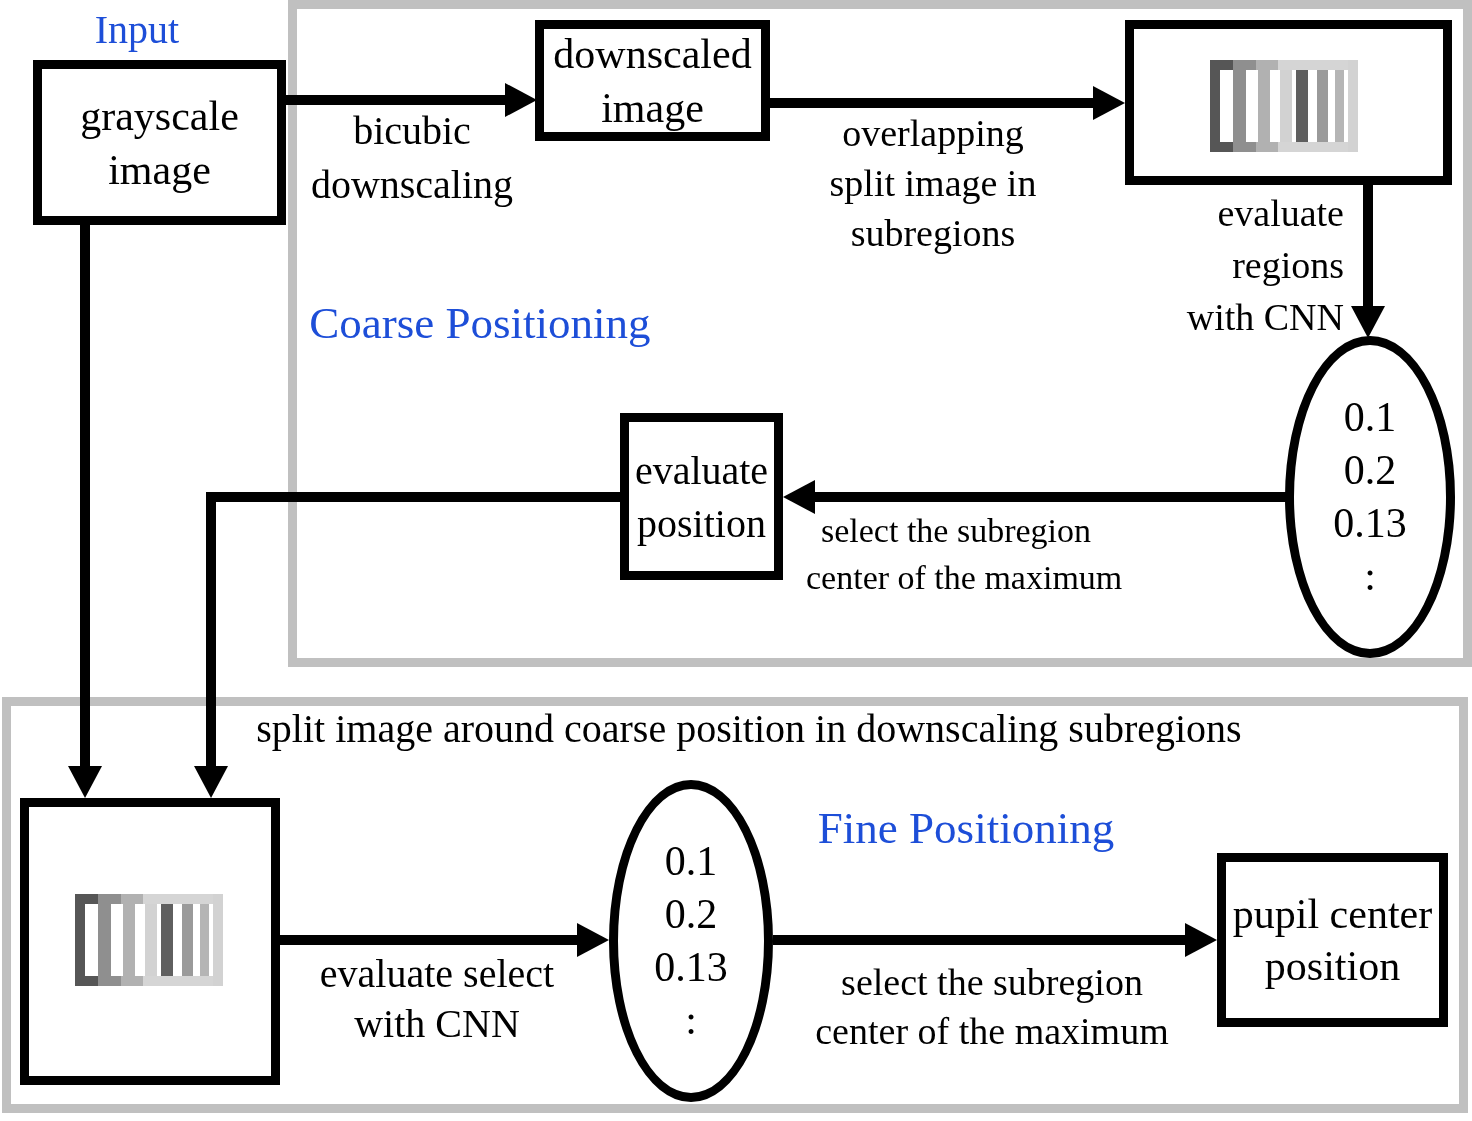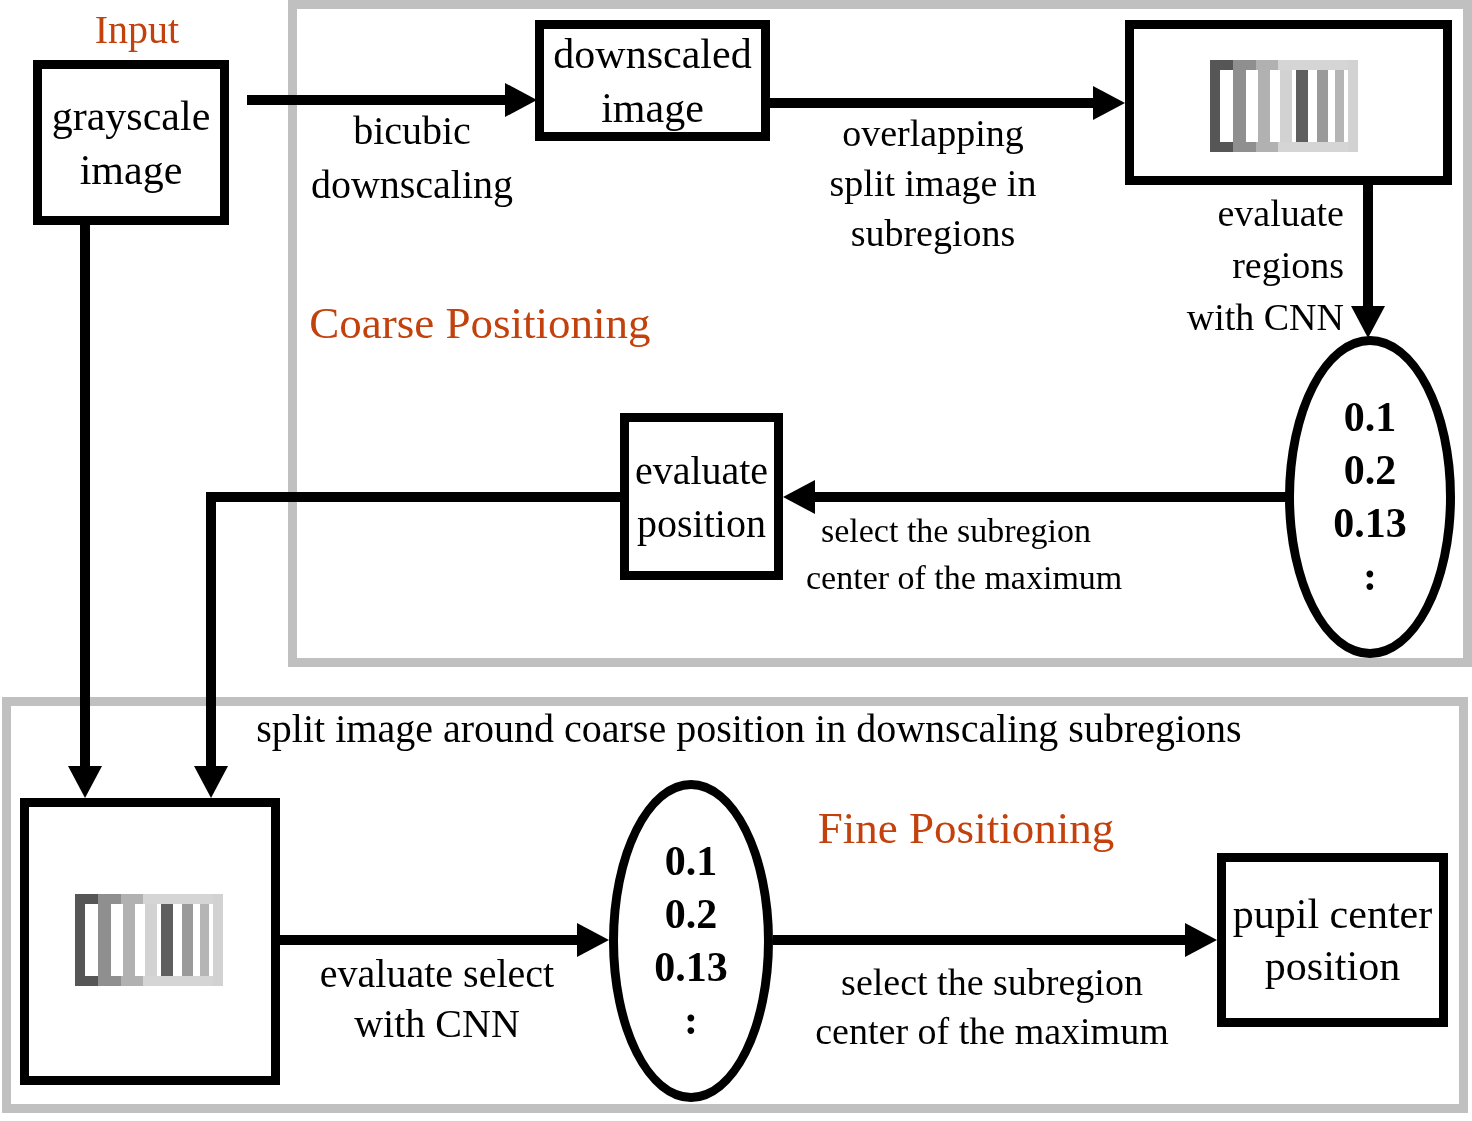--- a/index.html
+++ b/index.html
@@ -1,24 +1,24 @@
 <!DOCTYPE html>
 <html><head>
 <meta charset="utf-8">
 <style>
   html,body{margin:0;padding:0;background:#ffffff;}
   #canvas{position:relative;width:1472px;height:1121px;background:#ffffff;overflow:hidden;
           font-family:"Liberation Serif","DejaVu Serif",serif;color:#000;}
   .region{position:absolute;border:9px solid #c0c0c0;box-sizing:border-box;background:transparent;z-index:0;}
-  .gray-label{position:absolute;color:#c2410c;text-align:center;z-index:1;white-space:nowrap;}
+  .gray-label{position:absolute;color:#1d4ed8;text-align:center;z-index:1;white-space:nowrap;}
   .node{position:absolute;background:#fff;border:9px solid #000;box-sizing:border-box;z-index:3;
         display:flex;flex-direction:column;justify-content:center;align-items:center;text-align:center;}
   .node .nline{white-space:nowrap;}
   .ellipse{position:absolute;background:#fff;border:9px solid #000;border-radius:50%;box-sizing:border-box;z-index:3;
-           display:flex;flex-direction:column;justify-content:center;align-items:center;text-align:center;font-weight:bold;}
+           display:flex;flex-direction:column;justify-content:center;align-items:center;text-align:center;}
   .ellipse .sline{font-size:42px;line-height:53px;white-space:nowrap;}
   .txt{position:absolute;text-align:center;z-index:3;}
   .txt div{white-space:nowrap;}
   .line{position:absolute;background:#000;z-index:2;}
   .ah{position:absolute;width:0;height:0;z-index:2;}
   .ah-right{border-left:32px solid #000;border-top:17px solid transparent;border-bottom:17px solid transparent;}
   .ah-left{border-right:32px solid #000;border-top:17px solid transparent;border-bottom:17px solid transparent;}
   .ah-down{border-top:32px solid #000;border-left:17px solid transparent;border-right:17px solid transparent;}
   .bars{position:absolute;z-index:4;}
 </style>
@@ -52,21 +52,21 @@
 
   <div class="line" style="left:80px;top:225px;width:10px;height:541px;"></div>
   <div class="ah ah-down" style="left:68px;top:766px;"></div>
 
   <div class="line" style="left:280px;top:935px;width:297px;height:10px;"></div>
   <div class="ah ah-right" style="left:577px;top:923px;"></div>
 
   <div class="line" style="left:773px;top:935px;width:412px;height:10px;"></div>
   <div class="ah ah-right" style="left:1185px;top:923px;"></div>
 
-  <div class="node" style="left:33px;top:60px;width:196px;height:165px;font-size:42px;line-height:54px;">
+  <div class="node" style="left:33px;top:60px;width:253px;height:165px;font-size:42px;line-height:54px;">
     <div class="nline">grayscale</div>
     <div class="nline">image</div>
   </div>
 
   <div class="node" style="left:535px;top:20px;width:235px;height:121px;font-size:42px;line-height:54px;">
     <div class="nline">downscaled</div>
     <div class="nline">image</div>
   </div>
 
   <div class="node" style="left:1125px;top:20px;width:327px;height:165px;"></div>

